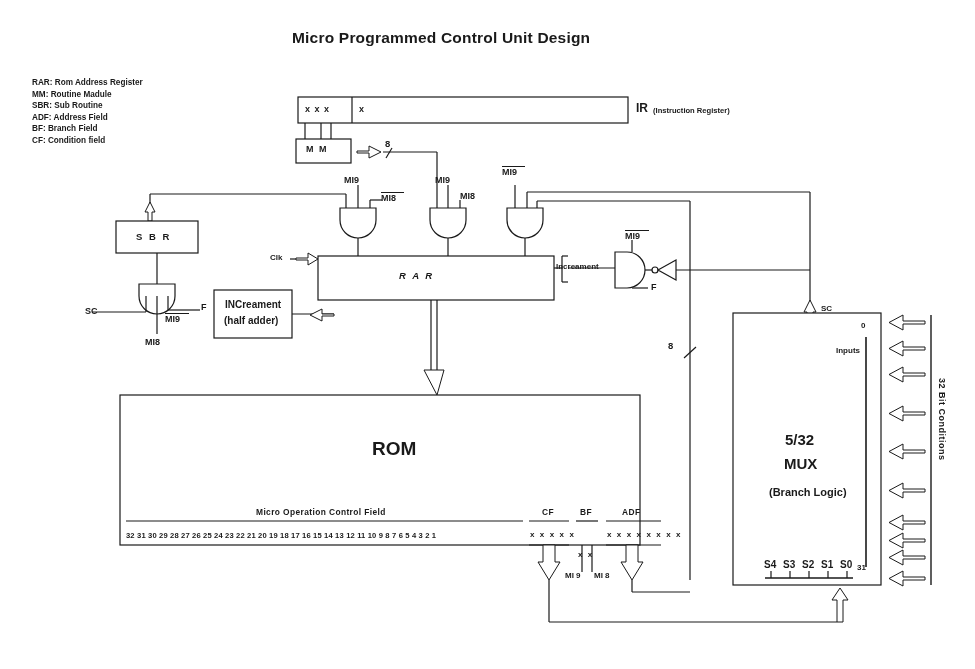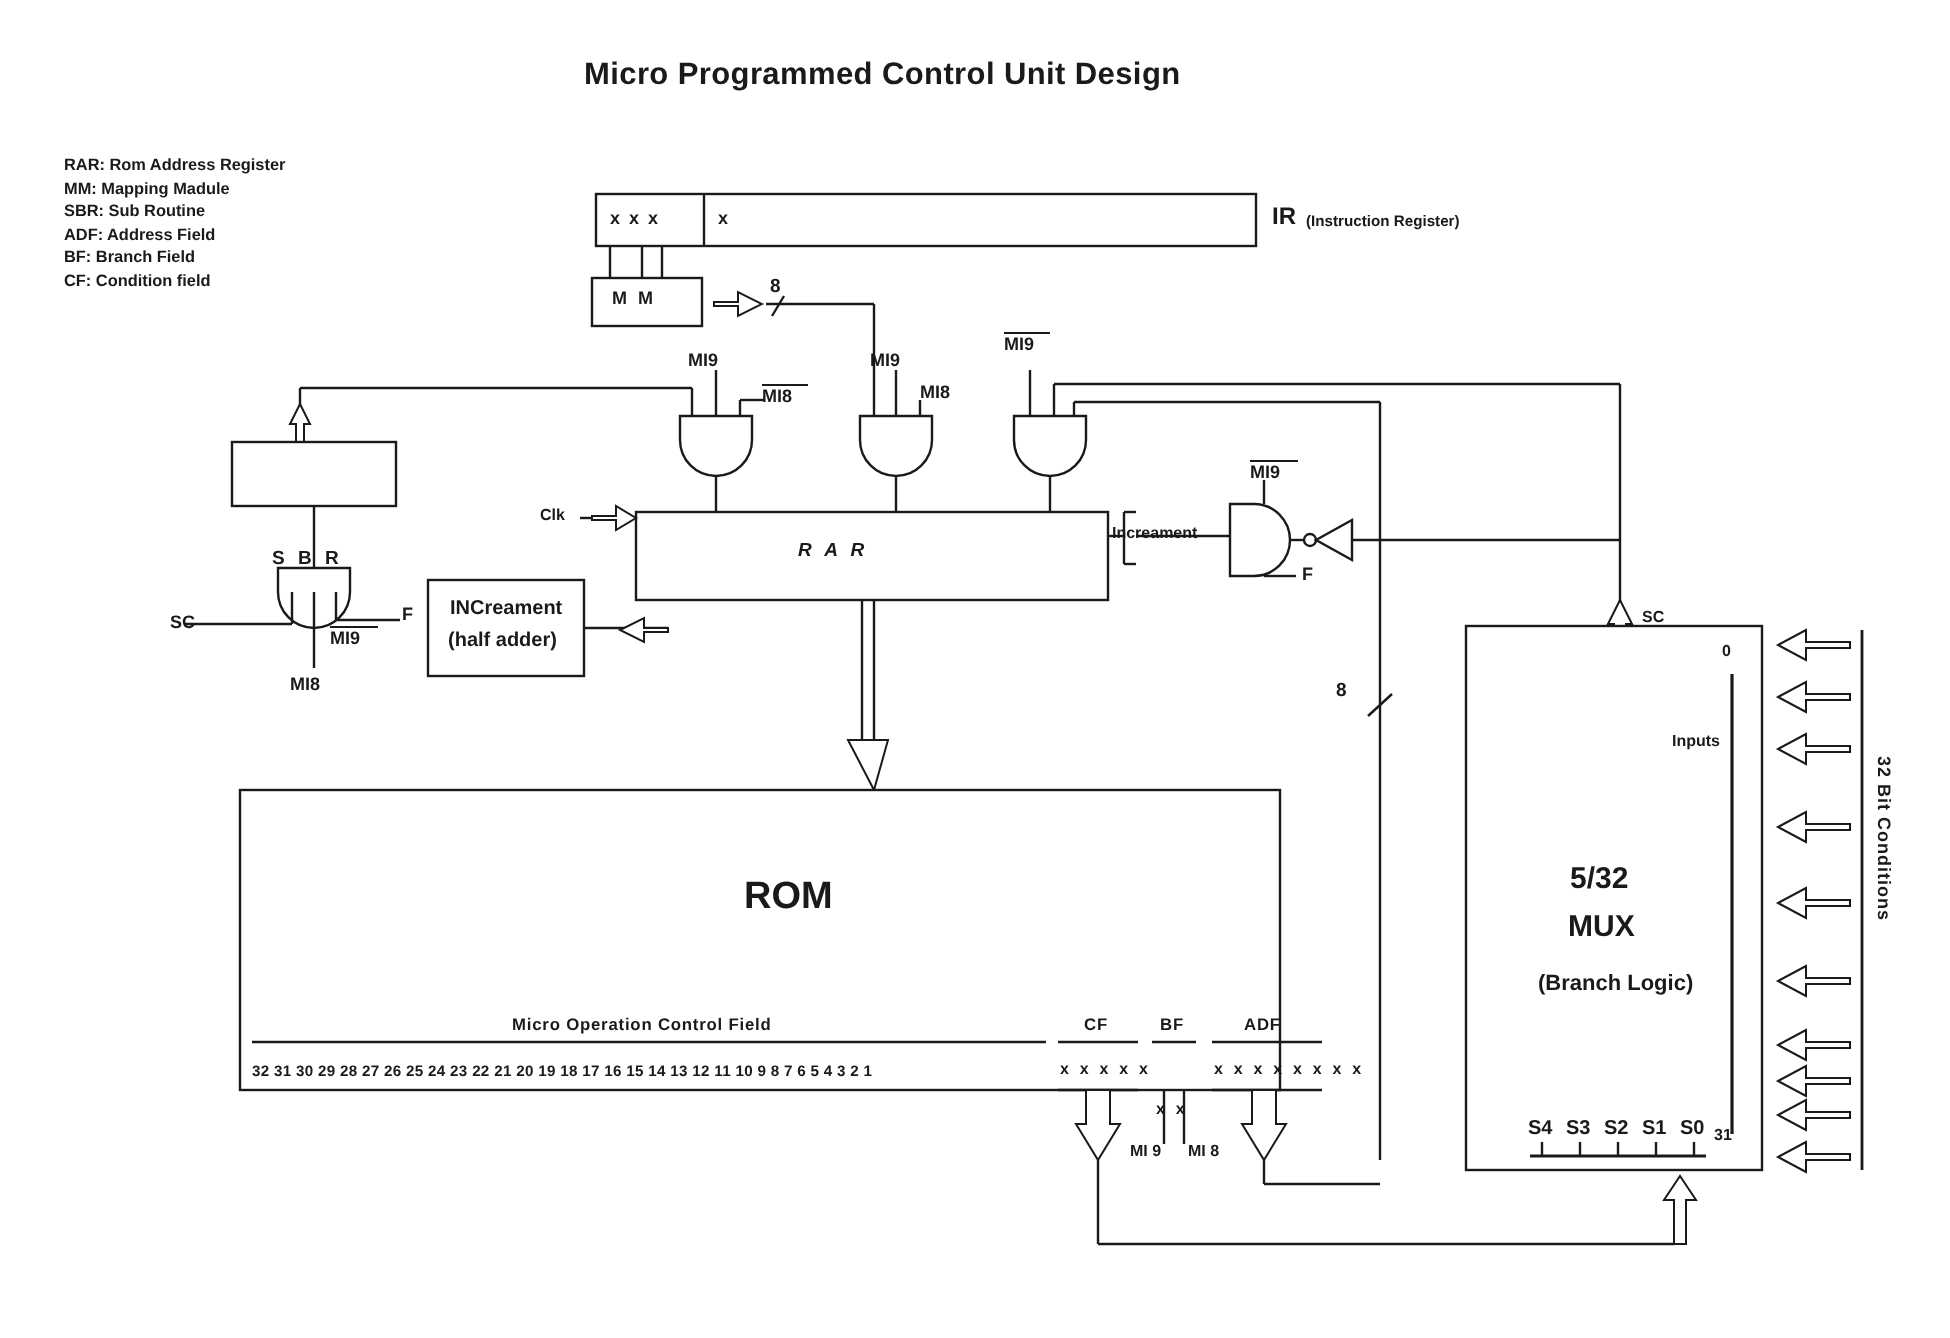--- a/index.html
+++ b/index.html
@@ -182,21 +182,21 @@
 
       <line x1="931" y1="315" x2="931" y2="585" stroke-width="1.4"></line>
 
     </g>
   </svg>
 
   <div class="t title" style="left:292px;top:30px;">Micro Programmed Control Unit Design</div>
 
   <div class="ovl" style="left:32px;top:77px;">
     <div class="legend">RAR: Rom Address Register</div>
-    <div class="legend">MM: Mapping Madule</div>
+    <div class="legend">MM: Routine Madule</div>
     <div class="legend">SBR: Sub Routine</div>
     <div class="legend">ADF: Address Field</div>
     <div class="legend">BF: Branch Field</div>
     <div class="legend">CF: Condition field</div>
   </div>
 
   <div class="t lbl" style="left:305px;top:105px;letter-spacing:1px;">x  x  x</div>
   <div class="t lbl" style="left:359px;top:105px;">x</div>
   <div class="t irlabel" style="left:636px;top:102px;">IR</div>
   <div class="t irsub" style="left:653px;top:107px;">(Instruction Register)</div>
@@ -211,21 +211,21 @@
   </div>
 
   <div class="t lbl" style="left:435px;top:176px;">MI9</div>
   <div class="t lbl" style="left:460px;top:192px;">MI8</div>
 
   <div class="ovl" style="left:502px;top:166px;">
     <div class="bar" style="left:0;top:0;width:23px;"></div>
     <div class="t lbl" style="left:0;top:2px;">MI9</div>
   </div>
 
-  <div class="t boxlabel" style="left:136px;top:232px;margin-top:43px;">S B R</div>
+  <div class="t boxlabel" style="left:136px;top:232px;">S B R</div>
 
   <div class="t lbl" style="left:85px;top:307px;">SC</div>
   <div class="t lbl" style="left:145px;top:338px;">MI8</div>
   <div class="ovl" style="left:165px;top:313px;">
     <div class="bar" style="left:0;top:0;width:24px;"></div>
     <div class="t lbl" style="left:0;top:2px;">MI9</div>
   </div>
 
   <div class="t lbl" style="left:201px;top:303px;">F</div>
   <div class="t" style="left:225px;top:300px;font-size:10px;">INCreament</div>
@@ -257,21 +257,21 @@
   <div class="t lbl-sm" style="left:565px;top:572px;">MI 9</div>
   <div class="t lbl-sm" style="left:594px;top:572px;">MI 8</div>
 
   <div class="t bignum" style="left:668px;top:341px;">8</div>
 
   <div class="t lbl-sm" style="left:821px;top:305px;">SC</div>
 
   <div class="t muxlabel" style="left:785px;top:432px;">5/32</div>
   <div class="t muxlabel" style="left:784px;top:456px;">MUX</div>
   <div class="t muxsub" style="left:769px;top:487px;">(Branch Logic)</div>
-  <div class="t lbl-sm" style="left:836px;top:347px;margin-top:20px;">Inputs</div>
+  <div class="t lbl-sm" style="left:836px;top:347px;">Inputs</div>
   <div class="t lbl-sm" style="left:861px;top:322px;">0</div>
   <div class="t lbl-sm" style="left:857px;top:564px;">31</div>
 
   <div class="t lbl-xs" style="left:764px;top:560px;">S4</div>
   <div class="t lbl-xs" style="left:783px;top:560px;">S3</div>
   <div class="t lbl-xs" style="left:802px;top:560px;">S2</div>
   <div class="t lbl-xs" style="left:821px;top:560px;">S1</div>
   <div class="t lbl-xs" style="left:840px;top:560px;">S0</div>
 
   <div class="t lbl rot" style="left:946px;top:378px;transform:rotate(90deg);letter-spacing:.5px;">32 Bit   Conditions</div>

